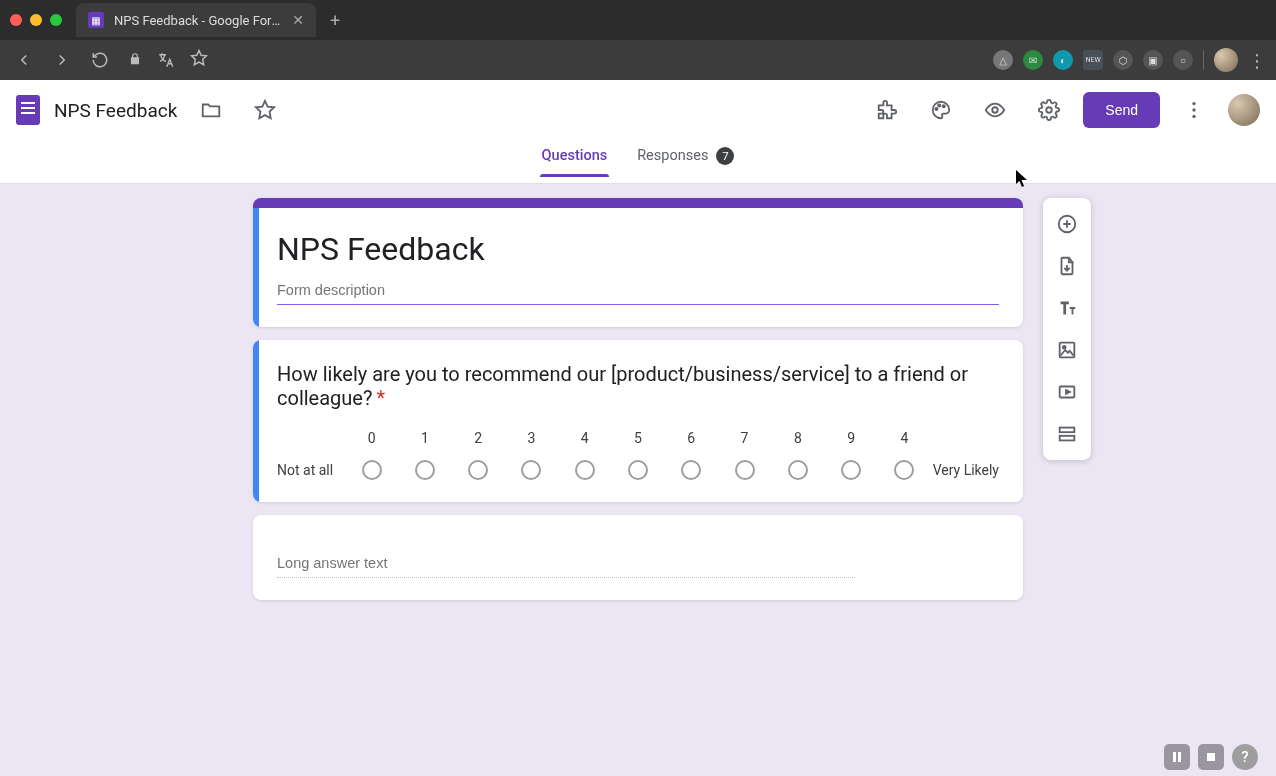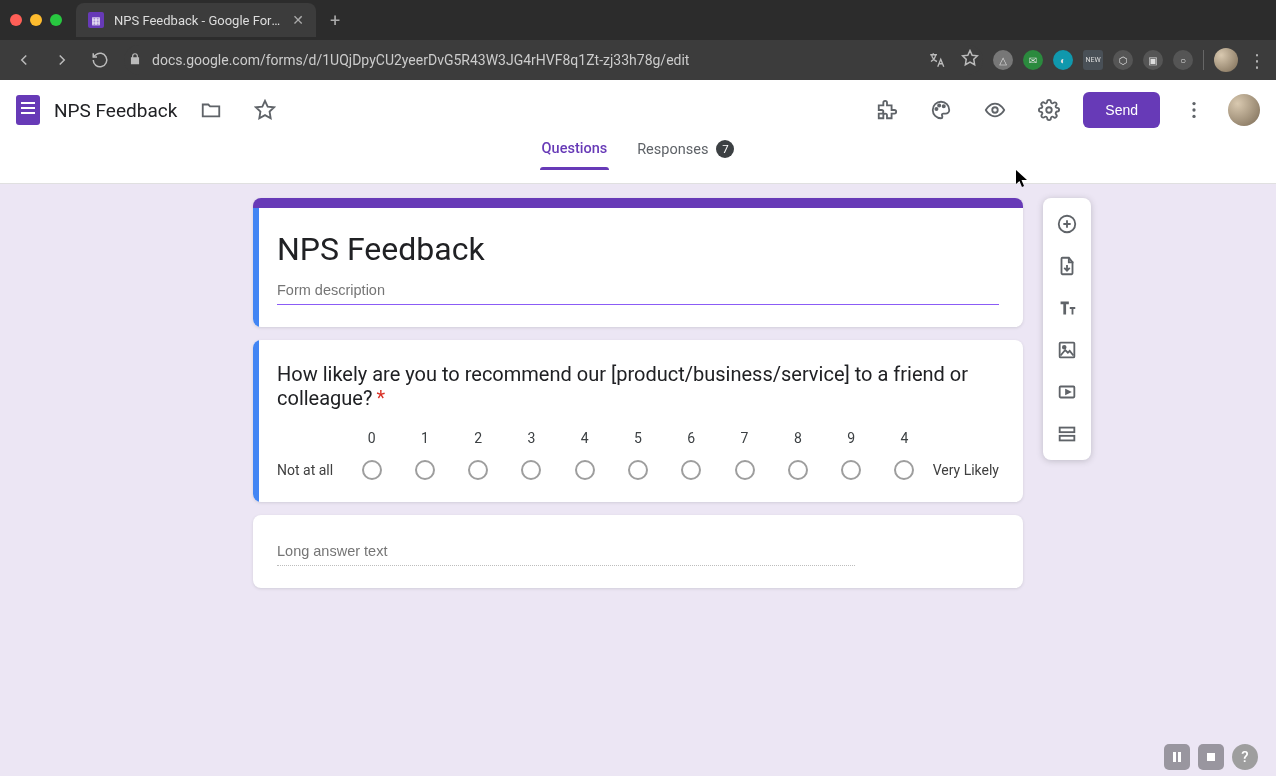--- a/index.html
+++ b/index.html
@@ -36,38 +36,38 @@
   .forms-logo{width:24px;height:30px;background:#673ab7;border-radius:3px;position:relative;}
   .forms-logo:before{content:"";position:absolute;left:5px;top:7px;width:14px;height:2px;background:#fff;box-shadow:0 5px 0 #fff,0 10px 0 #fff;}
   .doc-title{font-size:19px;color:#202124;}
   .ibtn{width:40px;height:40px;border-radius:50%;display:flex;align-items:center;justify-content:center;color:#5f6368;}
   .ibtn svg{width:22px;height:22px;}
   .spacer{flex:1;}
   .send-btn{background:#673ab7;color:#fff;border:none;border-radius:6px;height:36px;padding:0 22px;font-size:14px;font-weight:500;}
   .avatar{width:32px;height:32px;border-radius:50%;background:radial-gradient(circle at 30% 30%, #d9c9b0, #7a6a54);}
 
   
-  .tabsrow{height:44px;display:flex;align-items:flex-start;justify-content:center;gap:26px;border-bottom:1px solid #e0e0e0;position:relative;}
+  .tabsrow{height:44px;display:flex;align-items:center;justify-content:center;gap:26px;border-bottom:1px solid #e0e0e0;position:relative;}
   .tabitem{padding:0 2px 12px 2px;font-size:14.5px;color:#5f6368;position:relative;display:flex;align-items:center;gap:8px;}
   .tabitem.active{color:#673ab7;font-weight:500;}
   .tabitem.active:after{content:"";position:absolute;left:0;right:0;bottom:-1px;height:3px;background:#673ab7;border-radius:3px 3px 0 0;}
   .badge{background:#3c4043;color:#fff;border-radius:10px;min-width:18px;height:18px;font-size:11.5px;display:flex;align-items:center;justify-content:center;padding:0 5px;}
 
   
   .canvas{background:#ece6f4;min-height:600px;position:relative;padding-top:14px;padding-bottom:40px;}
   .form-col{width:770px;margin:0 auto;position:relative;}
 
   .card{background:#fff;border-radius:8px;box-shadow:0 1px 3px rgba(60,64,67,.15);margin-bottom:13px;position:relative;overflow:hidden;}
   .card.header-card{border-top:10px solid #673ab7;}
   .card-inner{padding:22px 24px;}
   .left-accent:before{content:"";position:absolute;left:0;top:0;bottom:0;width:6px;background:#4285f4;}
   .form-title{font-size:32px;color:#202124;font-weight:400;margin-bottom:8px;}
   .underline-field{border:none;border-bottom:1px solid #8b5cf6;width:100%;padding:6px 0;font-size:14.5px;color:#5f6368;background:transparent;}
   .underline-field.half{width:80%;}
-  .underline-field.dotted{border-bottom:1px dotted #bdbdbd;}
+  .underline-field.dotted{border-bottom:1px dotted #bdbdbd;margin-top:12px;}
 
   .qtext{font-size:20px;color:#202124;margin-bottom:20px;}
   .req{color:#d93025;margin-left:4px;}
   .scale-labels{display:grid;grid-template-columns:repeat(11,1fr);text-align:center;margin:0 68px 14px 68px;}
   .scale-labels div{font-size:14px;color:#3c4043;}
   .scale-row{display:flex;align-items:center;}
   .end-label{font-size:14px;color:#404040;width:68px;}
   .end-label.right{text-align:right;}
   .radios{flex:1;display:grid;grid-template-columns:repeat(11,1fr);justify-items:center;}
   .radio{width:20px;height:20px;border:2px solid #9e9e9e;border-radius:50%;}
@@ -118,21 +118,20 @@
           <path d="M3 12a9 9 0 1 0 3-6.7L3 8"></path>
           <path d="M3 3v5h5"></path>
         </svg>
     </div>
     <div class="urlbar">
       <span class="lock">
         <svg width="14" height="14" viewBox="0 0 24 24" fill="currentColor">
             <path d="M17 9V7a5 5 0 0 0-10 0v2H5v12h14V9h-2zm-8 0V7a3 3 0 1 1 6 0v2H9z"></path>
           </svg>
       </span>
-      <div class="url">docs.google.com/forms/d/1UQjDpyCU2yeerDvG5R43W3JG4rHVF8q1Zt-zj33h78g/edit</div>
       <span class="tbtn">
         <svg viewBox="0 0 24 24" fill="none" stroke="currentColor" stroke-width="1.8">
             <path d="M3 5h9M7 3v2M5 5c0 4 4 8 7 9M10 5c0 4-3 7-6 9"></path>
             <path d="M13 21l4-10 4 10M14.5 17h5"></path>
           </svg>
       </span>
       <span class="star-o">
         <svg width="18" height="18" viewBox="0 0 24 24" fill="none" stroke="currentColor" stroke-width="2">
             <path d="M12 2l2.9 6.3L22 9l-5 4.7L18.2 21 12 17.6 5.8 21 7 13.8 2 9l7.1-.7L12 2z"></path>
           </svg>

